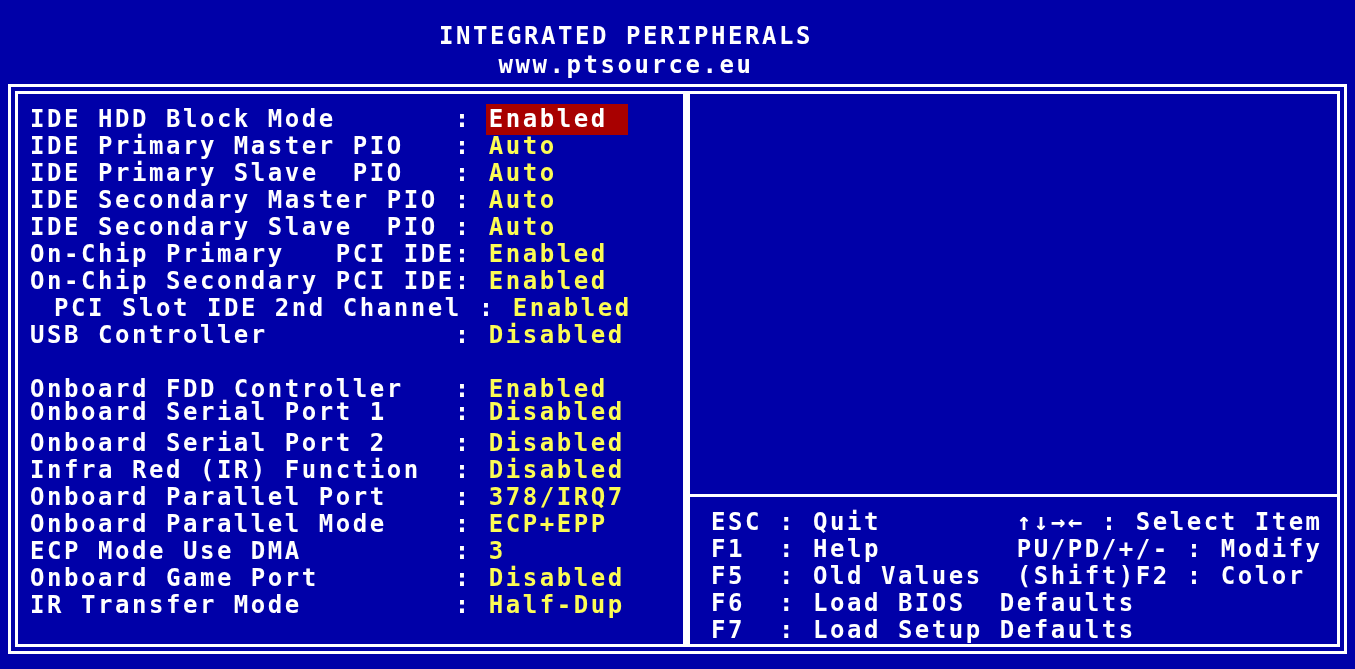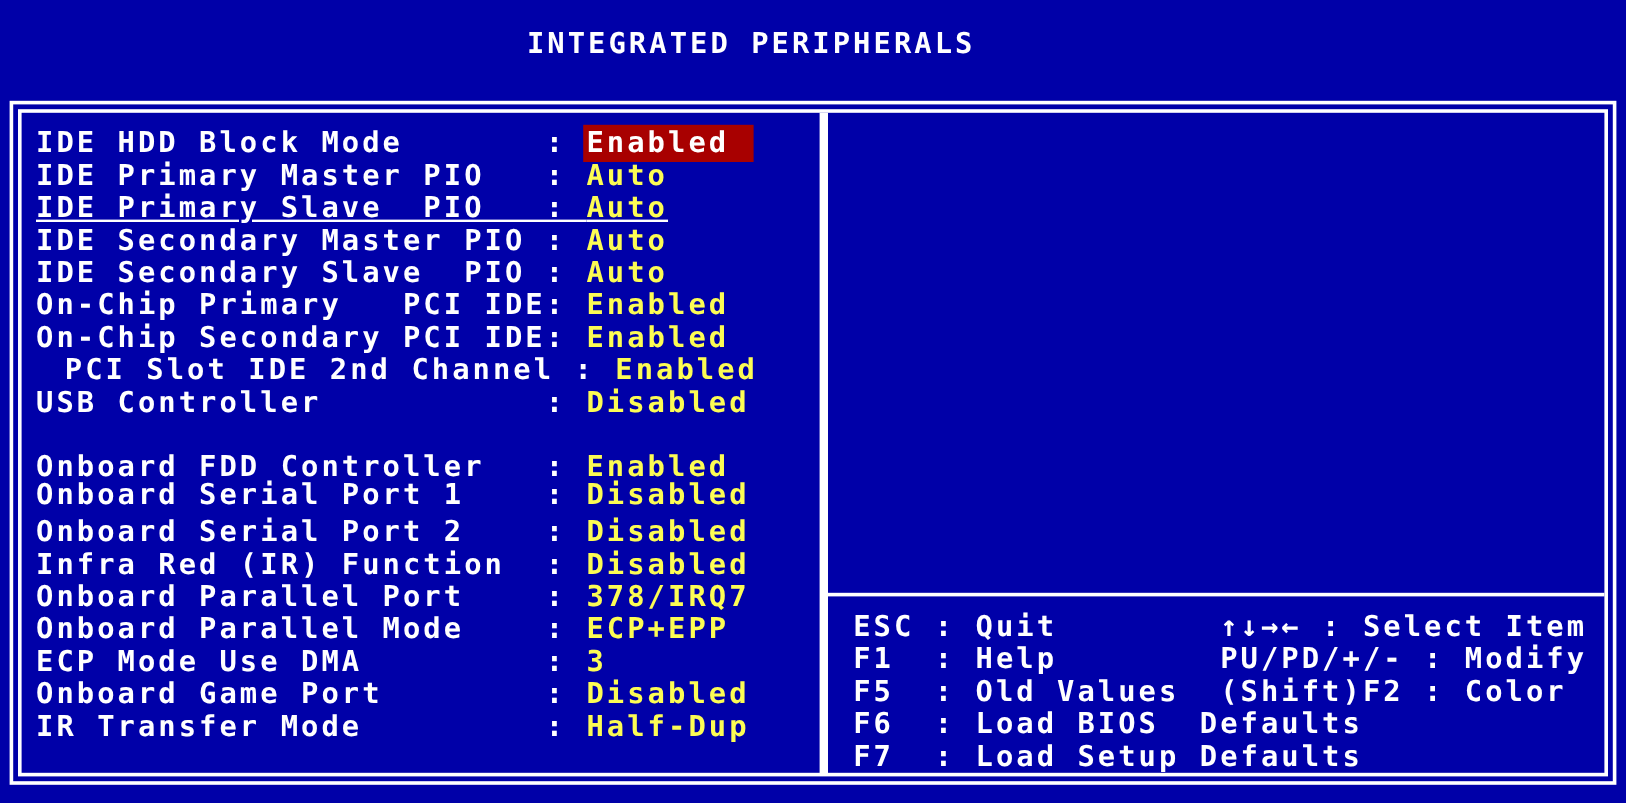--- a/index.html
+++ b/index.html
@@ -31,29 +31,30 @@
   .val{color:var(--yellow);}
   .val-selected{background:var(--red);color:var(--white);padding:1px 20px 2px 3px;margin-left:-3px;}
   .help-line{position:absolute;left:711px;}
 </style>
 </head>
 <body>
 
 <div class="screen">
 
   <div class="hdr-line bios-text" style="top:24px">INTEGRATED PERIPHERALS</div>
+  <div class="hdr-line bios-text" style="top:53px">www.ptsource.eu</div>
 
   <div class="main-box"></div>
   <div class="vdivider"></div>
   <div class="hdivider"></div>
 
   <div id="settings-panel">
       <pre class="setting-row bios-text" style="top: 107px;"><span class="lbl">IDE HDD Block Mode       : </span><span class="val val-selected">Enabled</span></pre>
       <pre class="setting-row bios-text" style="top: 134px;"><span class="lbl">IDE Primary Master PIO   : </span><span class="val">Auto</span></pre>
-      <pre class="setting-row bios-text" style="top: 161px; text-decoration: underline;"><span class="lbl">IDE Primary Slave  PIO   : </span><span class="val">Auto</span></pre>
+      <pre class="setting-row bios-text" style="top: 161px;"><span class="lbl">IDE Primary Slave  PIO   : </span><span class="val">Auto</span></pre>
       <pre class="setting-row bios-text" style="top: 188px;"><span class="lbl">IDE Secondary Master PIO : </span><span class="val">Auto</span></pre>
       <pre class="setting-row bios-text" style="top: 215px;"><span class="lbl">IDE Secondary Slave  PIO : </span><span class="val">Auto</span></pre>
       <pre class="setting-row bios-text" style="top: 242px;"><span class="lbl">On-Chip Primary   PCI IDE: </span><span class="val">Enabled</span></pre>
       <pre class="setting-row bios-text" style="top: 269px;"><span class="lbl">On-Chip Secondary PCI IDE: </span><span class="val">Enabled</span></pre>
       <pre class="setting-row bios-text" style="top: 296px; margin-left: 24px;"><span class="lbl">PCI Slot IDE 2nd Channel : </span><span class="val">Enabled</span></pre>
       <pre class="setting-row bios-text" style="top: 323px;"><span class="lbl">USB Controller           : </span><span class="val">Disabled</span></pre>
       <pre class="setting-row bios-text" style="top: 377px;"><span class="lbl">Onboard FDD Controller   : </span><span class="val">Enabled</span></pre>
       <pre class="setting-row bios-text" style="top: 400px;"><span class="lbl">Onboard Serial Port 1    : </span><span class="val">Disabled</span></pre>
       <pre class="setting-row bios-text" style="top: 431px;"><span class="lbl">Onboard Serial Port 2    : </span><span class="val">Disabled</span></pre>
       <pre class="setting-row bios-text" style="top: 458px;"><span class="lbl">Infra Red (IR) Function  : </span><span class="val">Disabled</span></pre>

